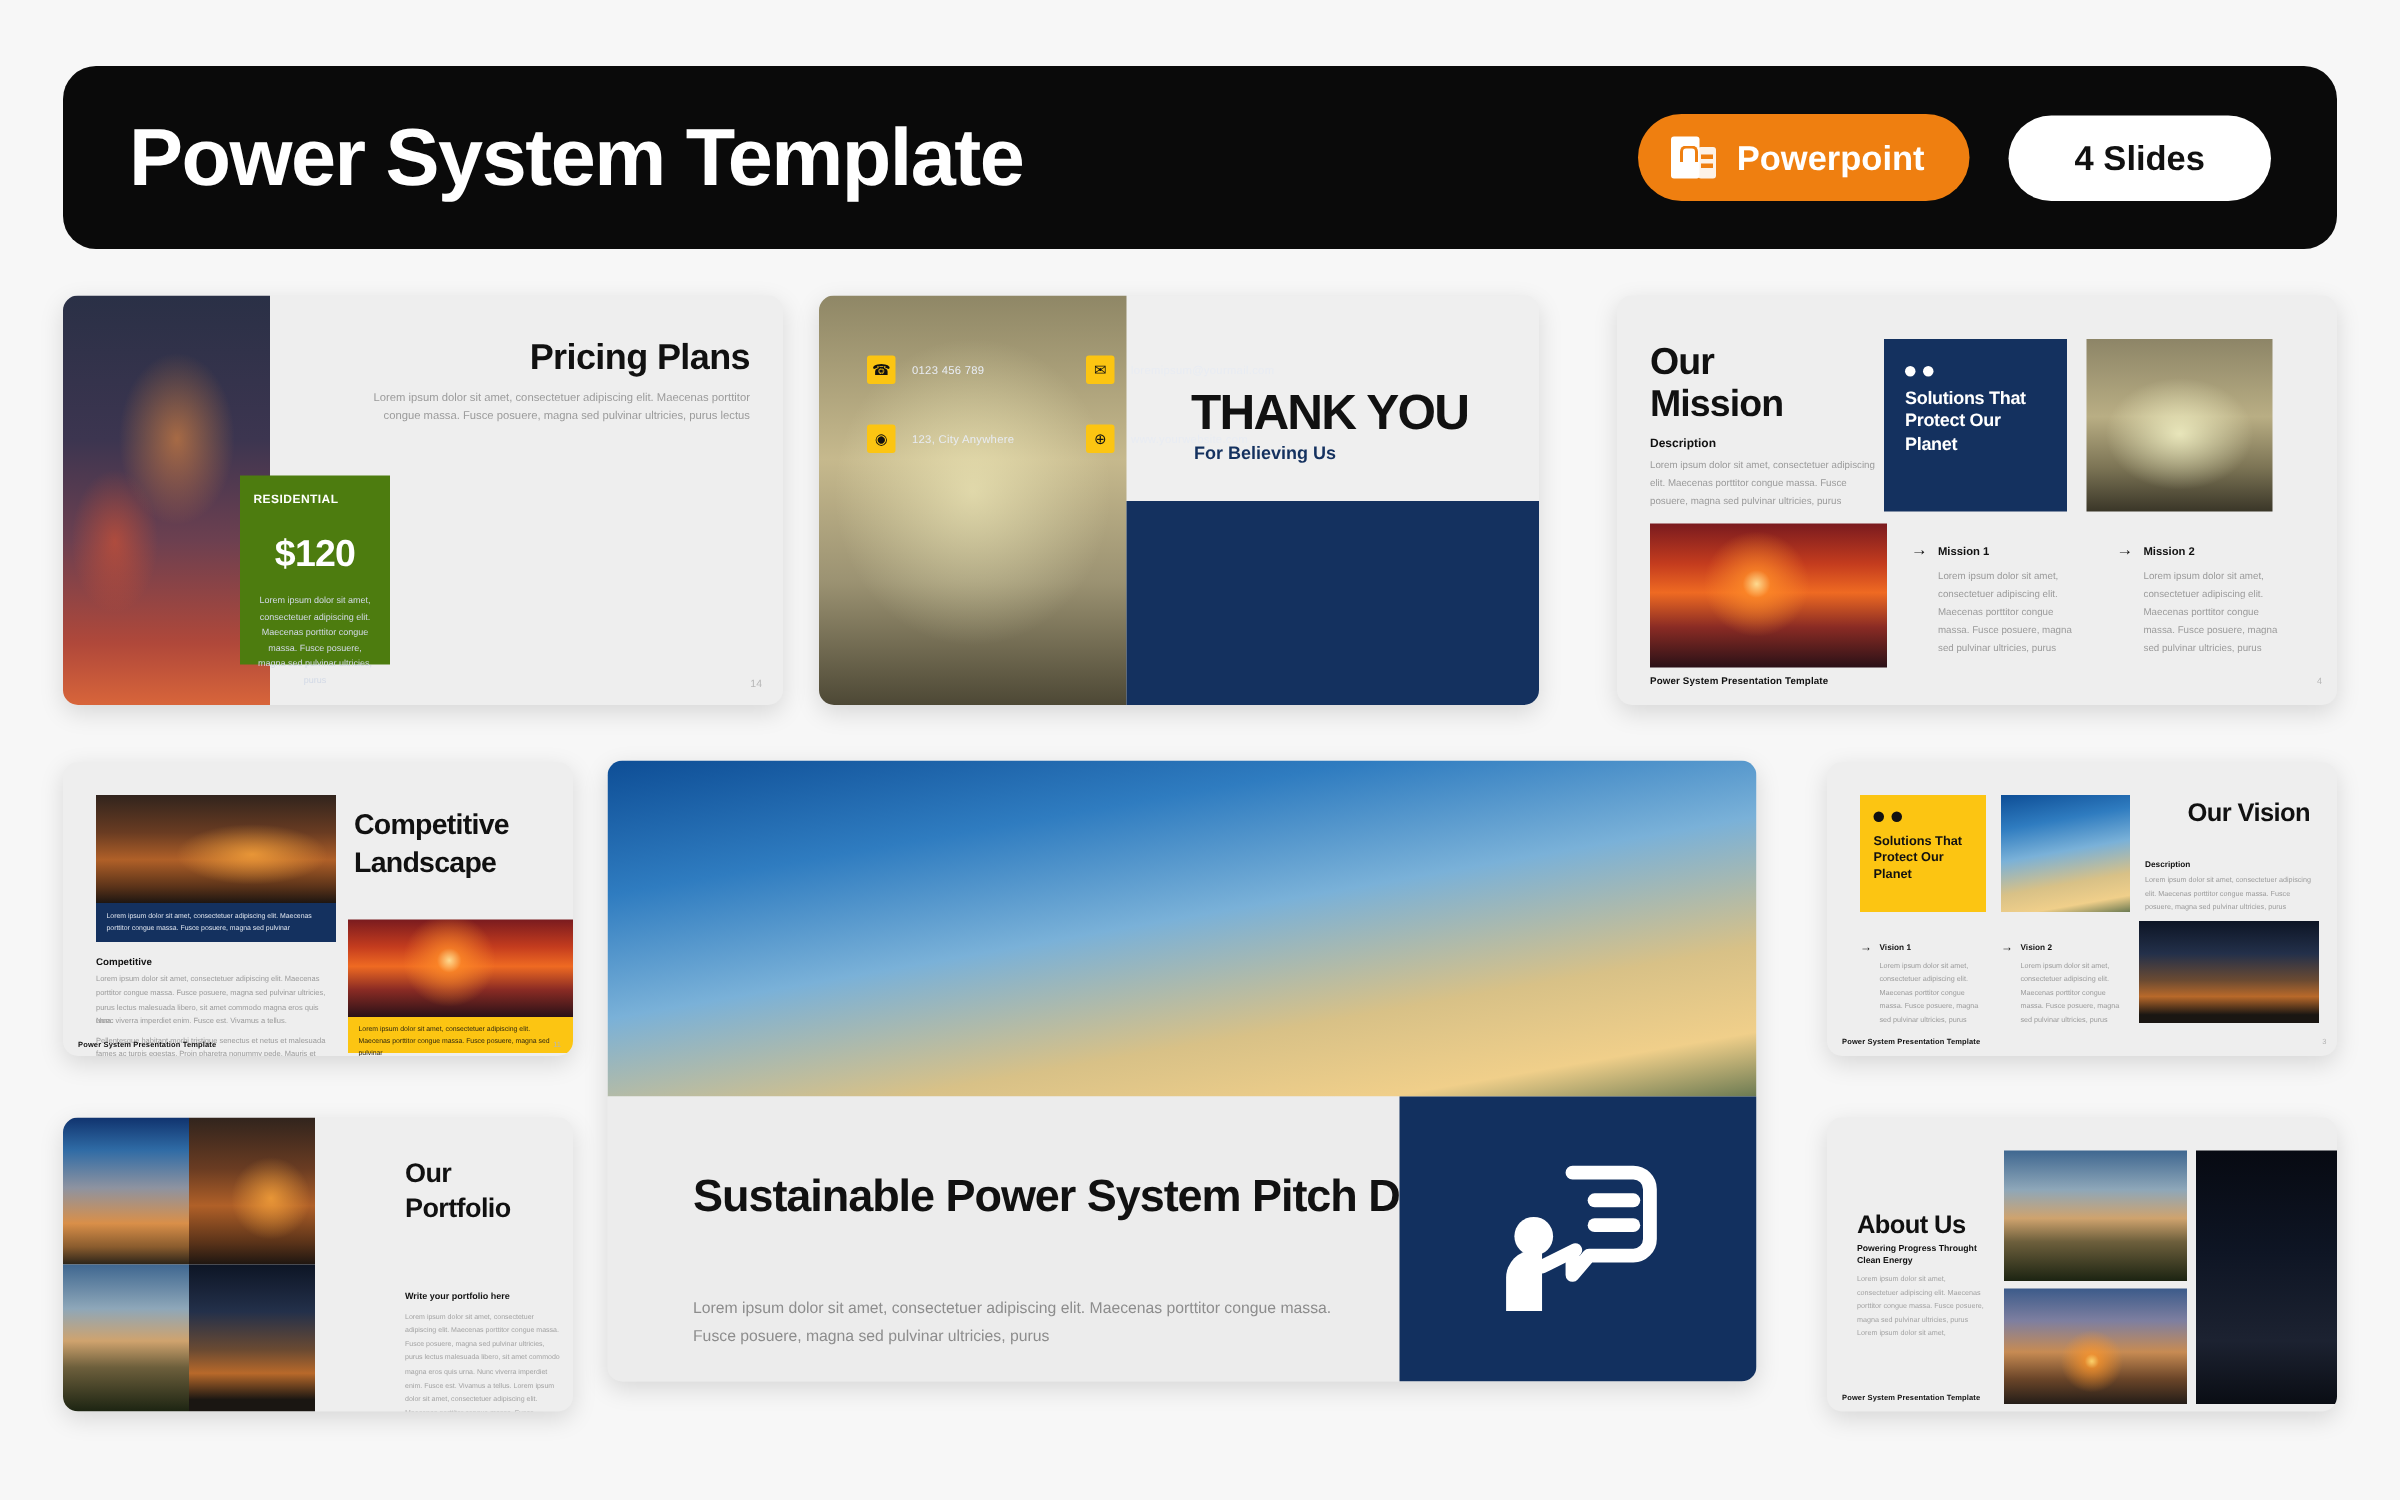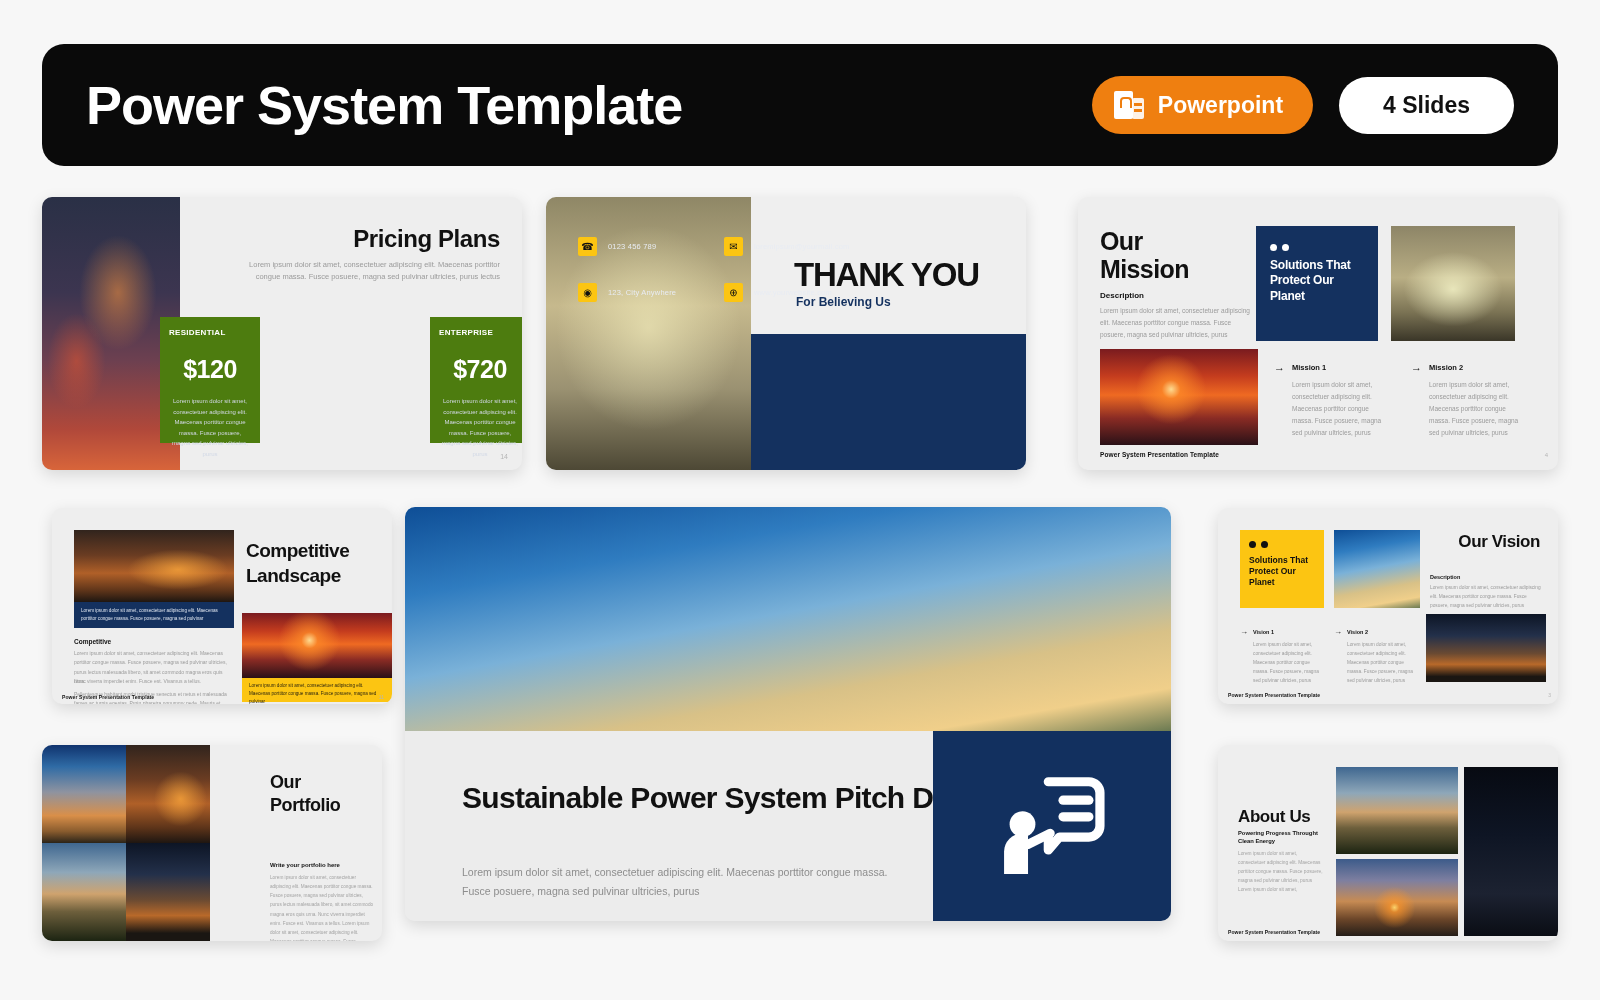--- a/index.html
+++ b/index.html
@@ -180,21 +180,21 @@
   #ms-m1 { left:196px; }
   #ms-m2 { left:333px; }
   .mm-head { display:flex; align-items:center; gap:7px; margin-bottom:6px; }
   .arrow-ico { font-size:11px; color:#111; line-height:1; }
   .mm-title { font-size:7.5px; font-weight:bold; color:#111; }
   .mm-body { font-size:6.5px; line-height:1.85; color:#9b9b9b; padding-left:18px; }
   #slide-mission .footer-note { left:22px; bottom:12px; font-size:6.5px; }
   #slide-mission .pagenum { right:10px; bottom:12px; font-size:6px; }
 
   
-  #slide-competitive { left:52px; top:508px; width:340px; height:196px; }
+  #slide-competitive { left:42px; top:508px; width:340px; height:196px; }
   .cl-img1 { position:absolute; left:22px; top:22px; width:160px; height:72px; }
   .cl-cap1 {
     position:absolute; left:22px; top:94px; width:160px; height:26px;
     background:#14315f; color:#dfe5ef; font-size:4.6px; line-height:1.7;
     padding:5px 7px;
   }
   .cl-title { position:absolute; left:194px; top:30px; font-size:19px; font-weight:bold; color:#111; line-height:1.32; letter-spacing:-.5px;}
   .cl-h { position:absolute; left:22px; top:130px; font-size:6.5px; font-weight:bold; color:#111; }
   .cl-p { position:absolute; left:22px; width:155px; font-size:5px; line-height:1.85; color:#9b9b9b; }
   #cl-p1 { top:141px; }
@@ -275,25 +275,20 @@
   <div class="slide" id="slide-pricing">
     <div class="pr-photo photo ph-rig"></div>
     <div class="pr-title">Pricing Plans</div>
     <div class="pr-sub">Lorem ipsum dolor sit amet, consectetuer adipiscing elit. Maecenas porttitor congue massa. Fusce posuere, magna sed pulvinar ultricies, purus lectus</div>
 
     <div class="price-card navy" id="pc-residential">
       <div class="pc-label">RESIDENTIAL</div>
       <div class="pc-price">$120</div>
       <div class="pc-desc">Lorem ipsum dolor sit amet, consectetuer adipiscing elit. Maecenas porttitor congue massa. Fusce posuere, magna sed pulvinar ultricies, purus</div>
     </div>
-    <div class="price-card navy" id="pc-enterprise">
-      <div class="pc-label">ENTERPRISE</div>
-      <div class="pc-price">$720</div>
-      <div class="pc-desc">Lorem ipsum dolor sit amet, consectetuer adipiscing elit. Maecenas porttitor congue massa. Fusce posuere, magna sed pulvinar ultricies, purus</div>
-    </div>
     <div class="pagenum">14</div>
   </div>
 
   <div class="slide" id="slide-thanks">
     <div class="ty-right"></div>
     <div class="ty-photo photo ph-climber"></div>
     <div class="ty-title">THANK YOU</div>
     <div class="ty-sub">For Believing Us</div>
     <div class="ty-contact"></div>
 

